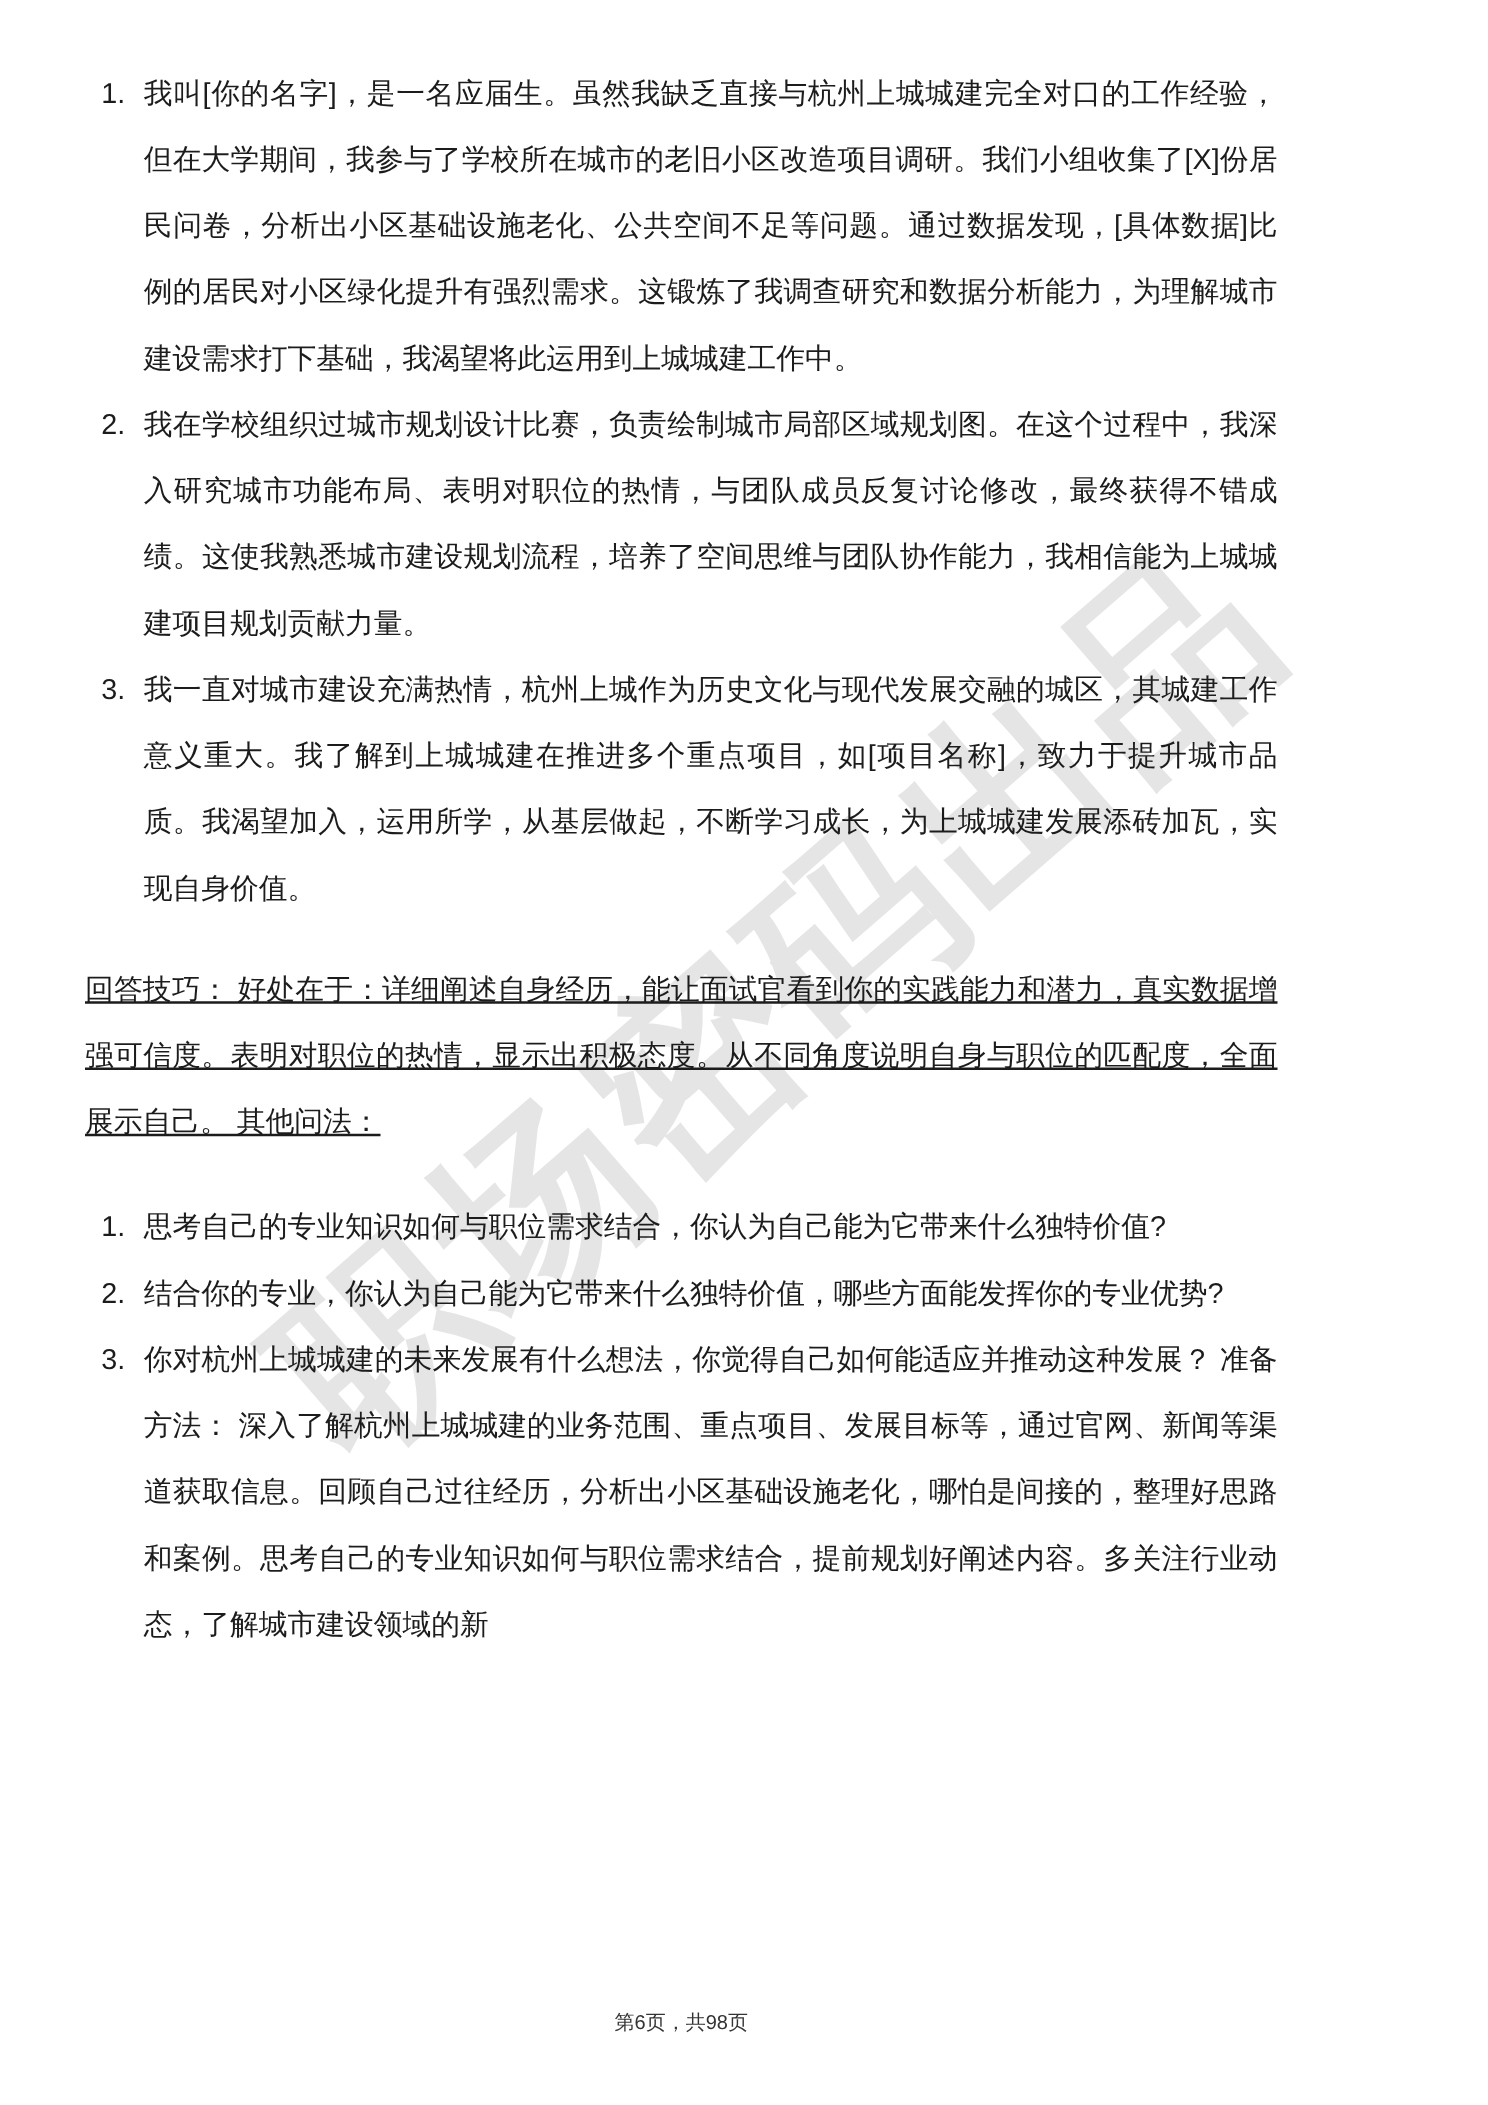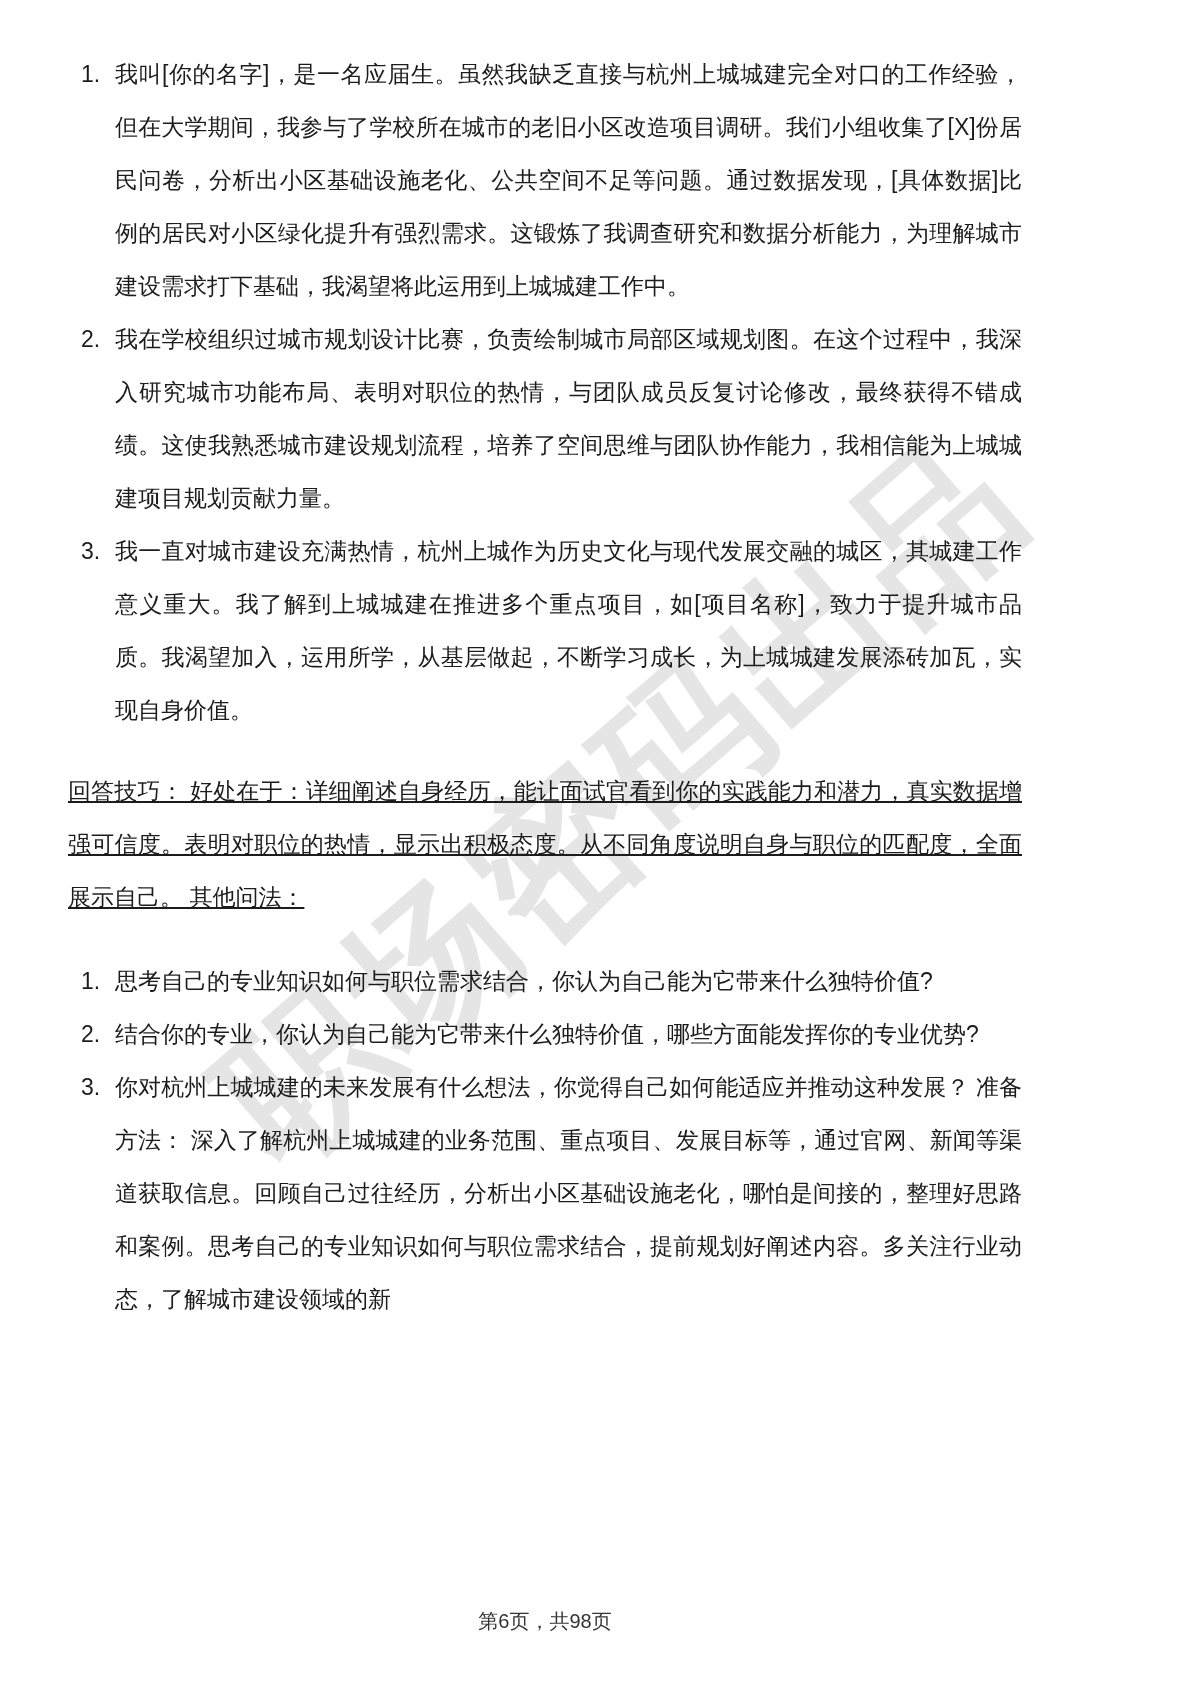--- a/index.html
+++ b/index.html
@@ -63,21 +63,21 @@
     text-align: justify;
     word-break: break-all;
     text-decoration: underline;
   }
   .footer {
     position: absolute;
     left: 68px;
     top: 1608px;
     width: 954px;
     text-align: center;
-    font-size: 20px;
+    font-size: 16px;
     color: #333333;
     z-index: 1;
   }
 </style>
 </head>
 <body>
 
 <div class="page">
 
   <div class="watermark">职场密码出品</div>

